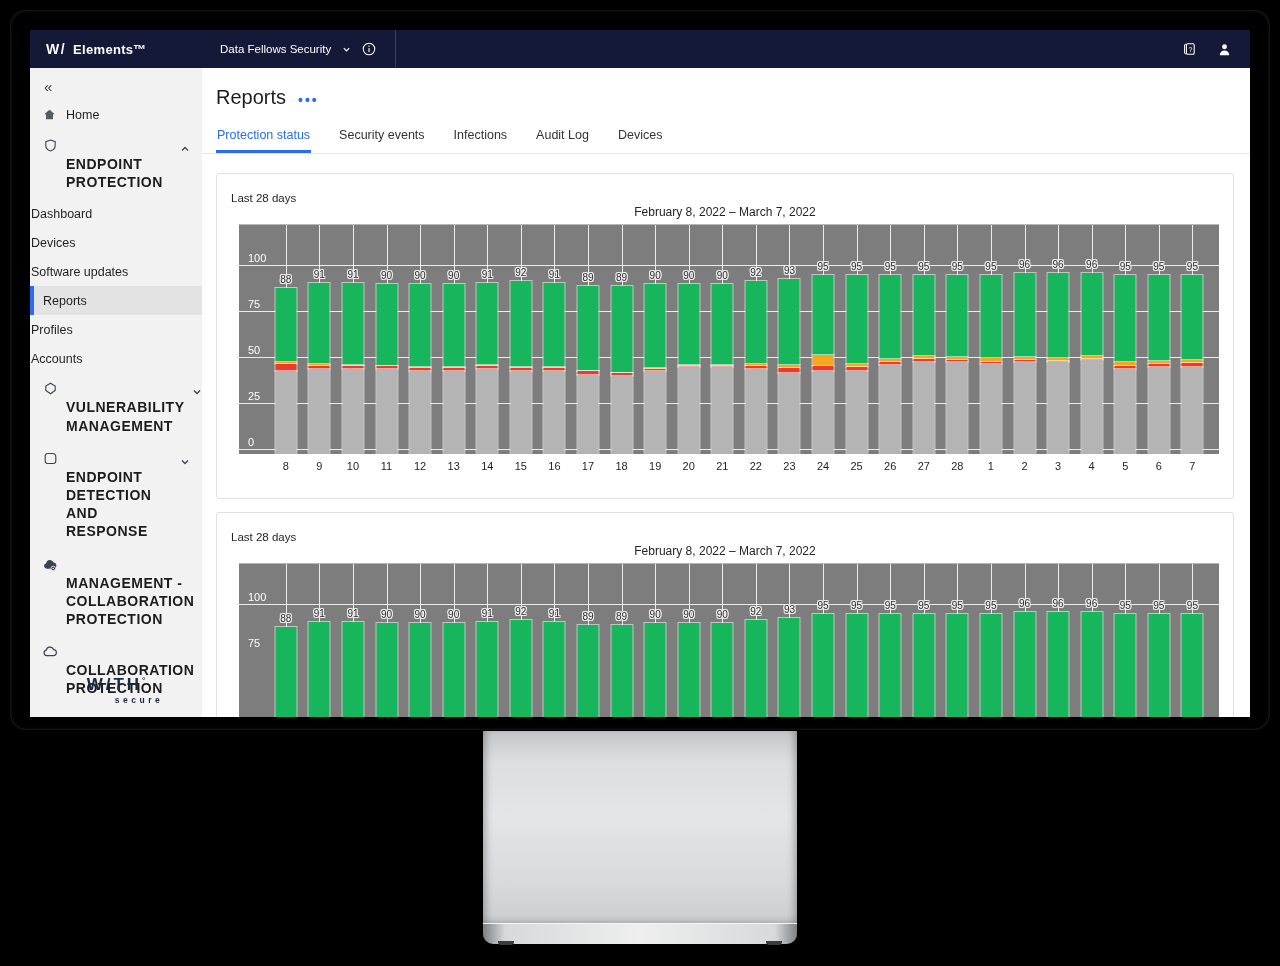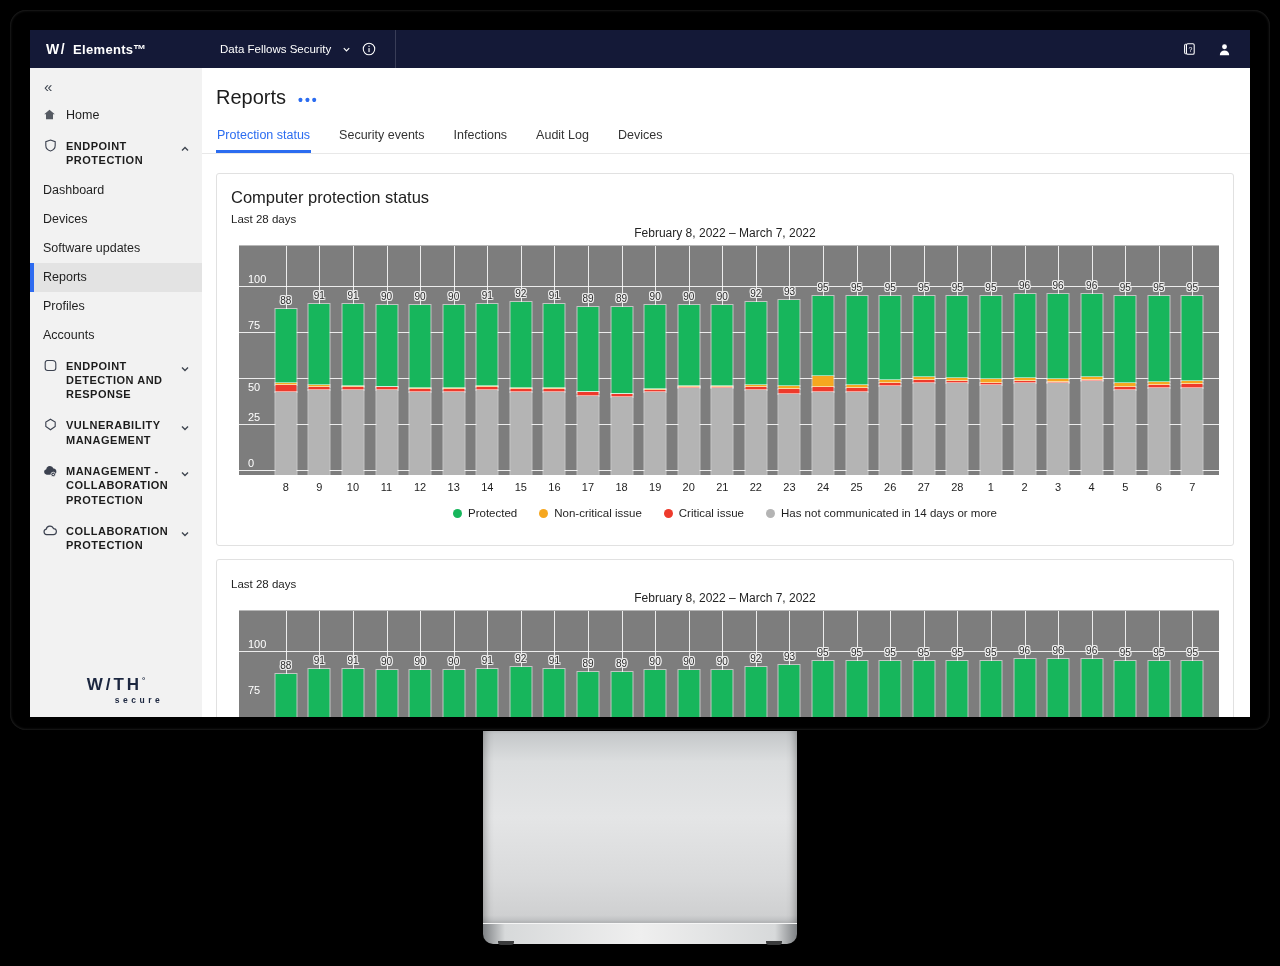--- a/index.html
+++ b/index.html
@@ -47,23 +47,23 @@
 
   
   .layout { flex:1; display:flex; min-height:0; }
 
   
   .sidebar { width:172px; flex:0 0 172px; background:#f2f2f2; position:relative; overflow:hidden; }
   .collapse-btn { background:none; border:none; color:#3f4650; font-size:15px; margin:8px 0 2px 10px; padding:2px 4px; cursor:pointer; }
   .side-item { display:flex; align-items:center; gap:9px; height:31px; padding-left:11px; font-size:12.5px; color:#1f1f1f; cursor:pointer; }
   .icn { display:inline-flex; width:16px; justify-content:center; flex:0 0 16px; }
   .section-head { display:flex; align-items:flex-start; gap:8px; padding:8px 6px 8px 12px; cursor:pointer; }
-  .section-head .lbl { flex:1; font-size:11px; font-weight:700; letter-spacing:.5px; color:#1c1c1c; line-height:1.3; padding-top:1px; }
+  .section-head .lbl { flex:1; font-size:14px; font-weight:700; letter-spacing:.5px; color:#1c1c1c; line-height:1.3; padding-top:1px;margin-top:16px; }
   .section-head .chevwrap { margin:2px 6px 0 0; flex:0 0 auto; }
-  .sub-item { height:29px; display:flex; align-items:center; padding-left:13px; font-size:12.5px; color:#1f1f1f; cursor:pointer; }
+  .sub-item { height:29px; display:flex; align-items:center; padding-left:1px; font-size:12.5px; color:#1f1f1f; cursor:pointer; }
   .sub-item.active { border-left:4px solid #2e6bf0; padding-left:9px; background:#e3e3e3; }
   .with-logo { position:absolute; bottom:12px; left:0; right:0; text-align:center; color:#1c2740; }
   .wl-main { font-size:17px; font-weight:700; letter-spacing:3px; }
   .wl-reg { font-size:8px; vertical-align:super; letter-spacing:0; }
   .wl-sub { font-size:8.5px; font-weight:700; letter-spacing:3.5px; margin-top:0; padding-left:46px; }
 
   
   .main { flex:1; background:#fff; padding:0 16px 0 14px; overflow:hidden; }
   .page-head { display:flex; align-items:center; gap:12px; margin-top:18px; }
   .page-title { font-size:20px; font-weight:400; color:#1c1c1c; margin:0; }
@@ -178,35 +178,35 @@
             </div>
             <div class="sub-item">
               <span>Profiles</span>
             </div>
             <div class="sub-item">
               <span>Accounts</span>
             </div>
             <div class="section-head">
               <span class="icn">
                 <svg width="15" height="15" viewBox="0 0 24 24">
+                  <path d="M12 3.5 l7.5 4.5 v7 l-7.5 5.5 -7.5 -5.5 v-7 z" fill="none" stroke="#3c4250" stroke-width="1.8"></path>
+                </svg>
+              </span>
+              <span class="lbl">VULNERABILITY MANAGEMENT</span>
+              <span class="chevwrap"><svg width="10" height="10" viewBox="0 0 10 10">
+                  <polyline points="2,3.5 5,6.5 8,3.5" fill="none" stroke="#3f4650" stroke-width="1.4"></polyline>
+                </svg></span>
+            </div>
+            <div class="section-head">
+              <span class="icn">
+                <svg width="15" height="15" viewBox="0 0 24 24">
                   <path d="M7 4 h8 a5.5 5.5 0 0 1 5.5 5.5 v6.5 a4 4 0 0 1 -4 4 h-9 a4 4 0 0 1 -4 -4 v-8 a4 4 0 0 1 3.5 -4 z" fill="none" stroke="#3c4250" stroke-width="1.8"></path>
                 </svg>
               </span>
               <span class="lbl">ENDPOINT DETECTION AND RESPONSE</span>
-              <span class="chevwrap"><svg width="10" height="10" viewBox="0 0 10 10">
-                  <polyline points="2,3.5 5,6.5 8,3.5" fill="none" stroke="#3f4650" stroke-width="1.4"></polyline>
-                </svg></span>
-            </div>
-            <div class="section-head">
-              <span class="icn">
-                <svg width="15" height="15" viewBox="0 0 24 24">
-                  <path d="M12 3.5 l7.5 4.5 v7 l-7.5 5.5 -7.5 -5.5 v-7 z" fill="none" stroke="#3c4250" stroke-width="1.8"></path>
-                </svg>
-              </span>
-              <span class="lbl">VULNERABILITY MANAGEMENT</span>
               <span class="chevwrap"><svg width="10" height="10" viewBox="0 0 10 10">
                   <polyline points="2,3.5 5,6.5 8,3.5" fill="none" stroke="#3f4650" stroke-width="1.4"></polyline>
                 </svg></span>
             </div>
             <div class="section-head">
               <span class="icn">
                 <svg width="16" height="16" viewBox="0 0 24 24">
                   <path d="M7 17.5 a4.2 4.2 0 0 1 -.6 -8.3 a5.6 5.6 0 0 1 10.8 -.9 a4.4 4.4 0 0 1 -.5 9.2 z" fill="#3c4250"></path>
                   <circle cx="16.8" cy="17.2" r="3.4" fill="#3c4250" stroke="#f2f2f2" stroke-width="1.2"></circle>
                   <circle cx="16.8" cy="17.2" r="1.2" fill="#f2f2f2"></circle>
@@ -242,31 +242,30 @@
         </div>
         <nav class="tabs" id="tabs">
             <button class="tab active">Protection status</button>
             <button class="tab">Security events</button>
             <button class="tab">Infections</button>
             <button class="tab">Audit Log</button>
             <button class="tab">Devices</button>
           </nav>
 
         <section class="card">
-          <h2 class="card-title">Computer protection status</h2>
           <div class="card-sub">Last 28 days</div>
           <div class="chart-title">February 8, 2022 – March 7, 2022</div>
           <div class="chart" id="chart0">
               <div class="plot">
                 <div class="gridline" style="bottom: 4px;"></div>
                 <div class="ytick" style="bottom: 6px;">0</div>
                 <div class="gridline" style="bottom: 50px;"></div>
                 <div class="ytick" style="bottom: 52px;">25</div>
                 <div class="gridline" style="bottom: 96px;"></div>
-                <div class="ytick" style="bottom: 82px; text-align: right;">50</div>
+                <div class="ytick" style="bottom: 98px; text-align: right;">50</div>
                 <div class="gridline" style="bottom: 142px;"></div>
                 <div class="ytick" style="bottom: 144px;">75</div>
                 <div class="gridline" style="bottom: 188px;"></div>
                 <div class="ytick" style="bottom: 190px;">100</div>
                 <div class="cols">
                   <div class="col">
                     <div class="vline" style="height: 64.08px;"></div>
                     <div class="bar">
                       <div class="seg" style="height: 83.12px; background: rgb(180, 180, 180);"></div>
                       <div class="seg" style="height: 6.44px; background: rgb(238, 58, 44);"></div>
@@ -570,38 +569,20 @@
                 <div class="xlabel">27</div>
                 <div class="xlabel">28</div>
                 <div class="xlabel">1</div>
                 <div class="xlabel">2</div>
                 <div class="xlabel">3</div>
                 <div class="xlabel">4</div>
                 <div class="xlabel">5</div>
                 <div class="xlabel">6</div>
                 <div class="xlabel">7</div>
               </div>
-              <div class="legend">
-                <div class="legend-item">
-                  <span class="legend-dot" style="background: rgb(23, 182, 92);"></span>
-                  <span class="ltext">Protected</span>
-                </div>
-                <div class="legend-item">
-                  <span class="legend-dot" style="background: rgb(246, 167, 31);"></span>
-                  <span class="ltext">Non-critical issue</span>
-                </div>
-                <div class="legend-item">
-                  <span class="legend-dot" style="background: rgb(238, 58, 44);"></span>
-                  <span class="ltext">Critical issue</span>
-                </div>
-                <div class="legend-item">
-                  <span class="legend-dot" style="background: rgb(180, 180, 180);"></span>
-                  <span class="ltext">Has not communicated in 14 days or more</span>
-                </div>
-              </div>
             </div>
         </section>
 
         <section class="card">
           <div class="card-sub">Last 28 days</div>
           <div class="chart-title">February 8, 2022 – March 7, 2022</div>
           <div class="chart" id="chart1">
               <div class="plot">
                 <div class="ytick" style="bottom: 144px;">75</div>
                 <div class="gridline" style="bottom: 188px;"></div>

